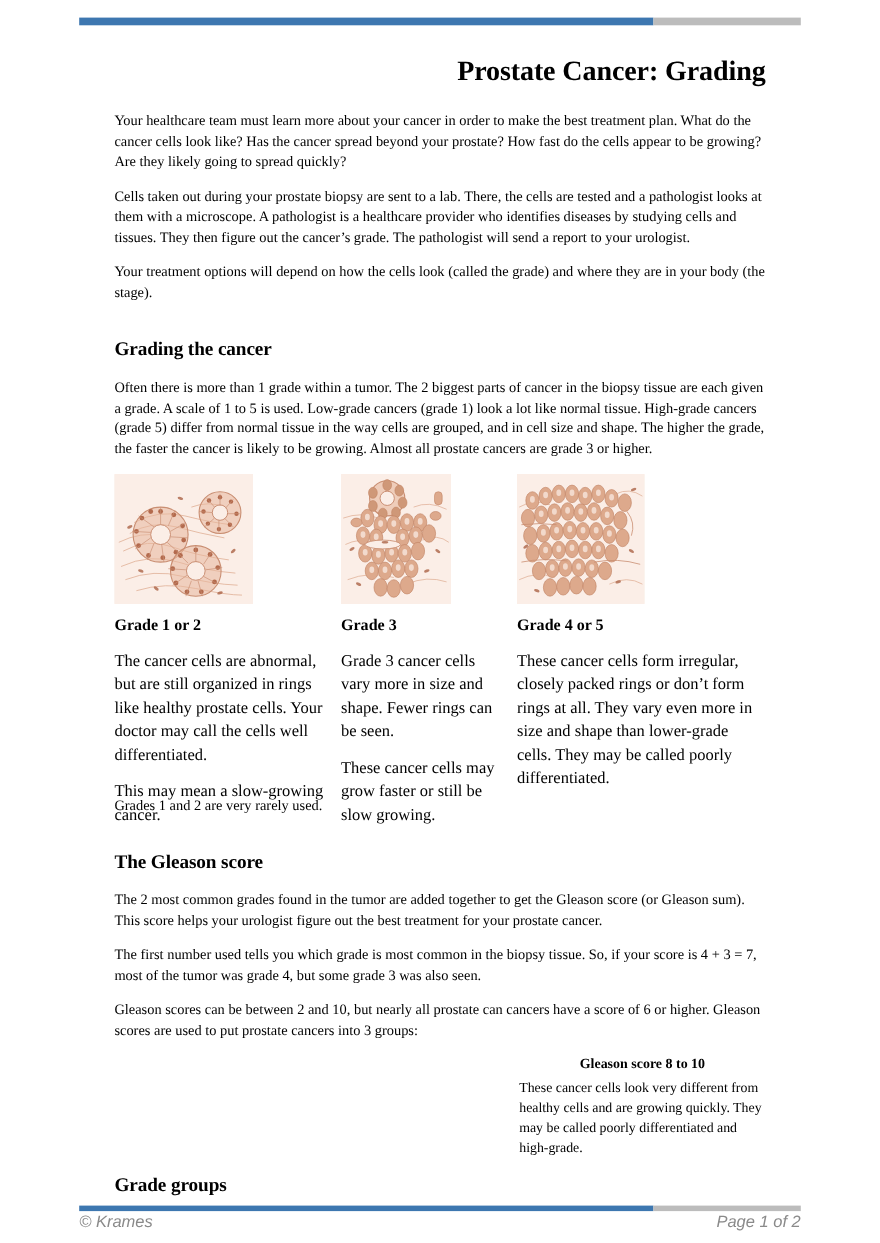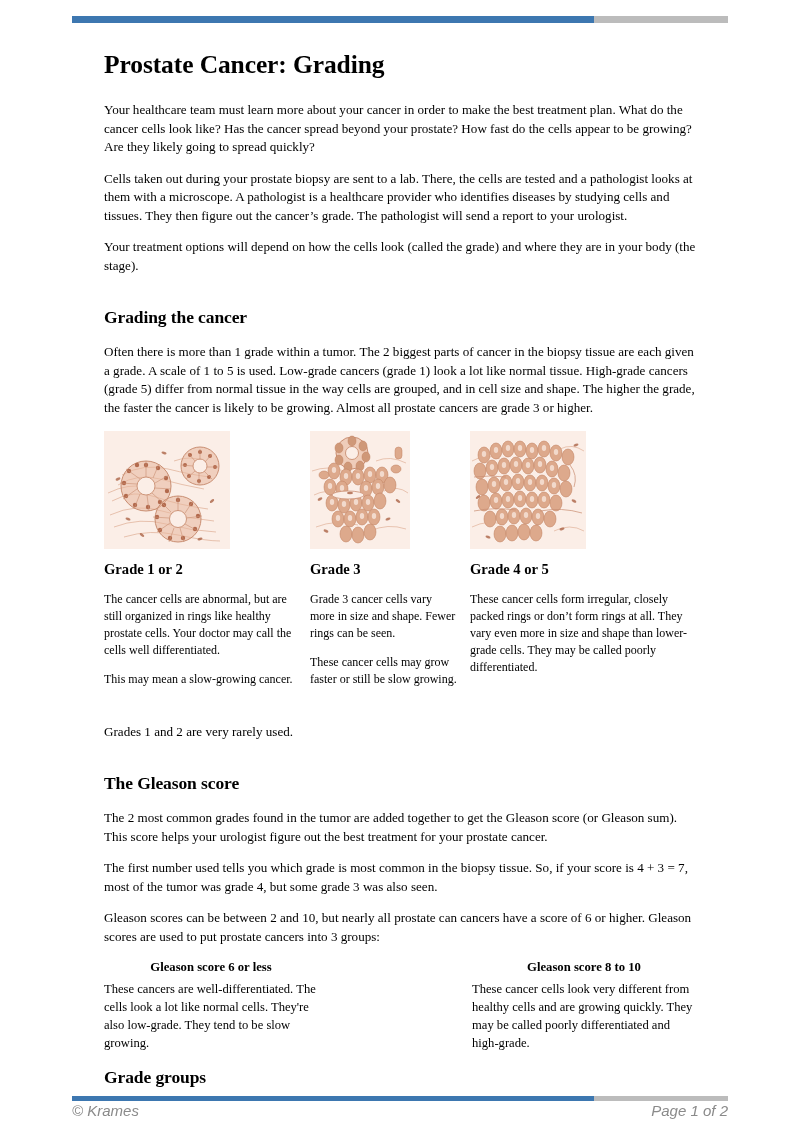--- a/index.html
+++ b/index.html
@@ -42,20 +42,21 @@
     top: 50px;
     width: 592px;
   }
 
   h1.doc-title {
     font-size: 25.5px;
     font-weight: bold;
     line-height: 1.15;
     margin: 0 0 22px 0;
     letter-spacing: -0.1px;
+    text-align: right;
   }
 
   h2.sec-title {
     font-size: 17.5px;
     font-weight: bold;
     margin: 0;
     line-height: 1.2;
     letter-spacing: -0.1px;
   }
 
@@ -95,21 +96,21 @@
   .gcol-2 { left: 206px; width: 148px; }
   .gcol-3 { left: 366px; width: 226px; }
 
   .gcol h3 {
     font-size: 14.6px;
     font-weight: bold;
     margin: 0 0 13px 0;
     line-height: 1.2;
   }
   .gcol p {
-    font-size: 12px;
+    font-size: 15px;
     line-height: 1.425;
     margin: 0 0 12px 0;
   }
   .gcol p:last-child { margin-bottom: 0; }
 
   
   .gleason-cols {
     position: relative;
     margin-top: 14px;
     height: 92px;
@@ -494,24 +495,20 @@
 
     <div class="block-gap-lg"></div>
 
     <h2 class="sec-title">The Gleason score</h2>
     <div class="block-gap-md"></div>
     <p class="body">The 2 most common grades found in the tumor are added together to get the Gleason score (or Gleason sum). This score helps your urologist figure out the best treatment for your prostate cancer.</p>
     <p class="body">The first number used tells you which grade is most common in the biopsy tissue. So, if your score is 4 + 3 = 7, most of the tumor was grade 4, but some grade 3 was also seen.</p>
     <p class="body">Gleason scores can be between 2 and 10, but nearly all prostate can cancers have a score of 6 or higher. Gleason scores are used to put prostate cancers into 3 groups:</p>
 
     <div class="gleason-cols">
-      <div class="scol scol-1">
-        <h4>Gleason score 6 or less</h4>
-        <p>These cancers are well-differentiated. The cells look a lot like normal cells. They're also low-grade. They tend to be slow growing.</p>
-      </div>
       <div class="scol scol-3">
         <h4>Gleason score 8 to 10</h4>
         <p>These cancer cells look very different from healthy cells and are growing quickly. They may be called poorly differentiated and high-grade.</p>
       </div>
     </div>
 
     <div class="block-gap-md"></div>
 
     <h2 class="sec-title">Grade groups</h2>
 

